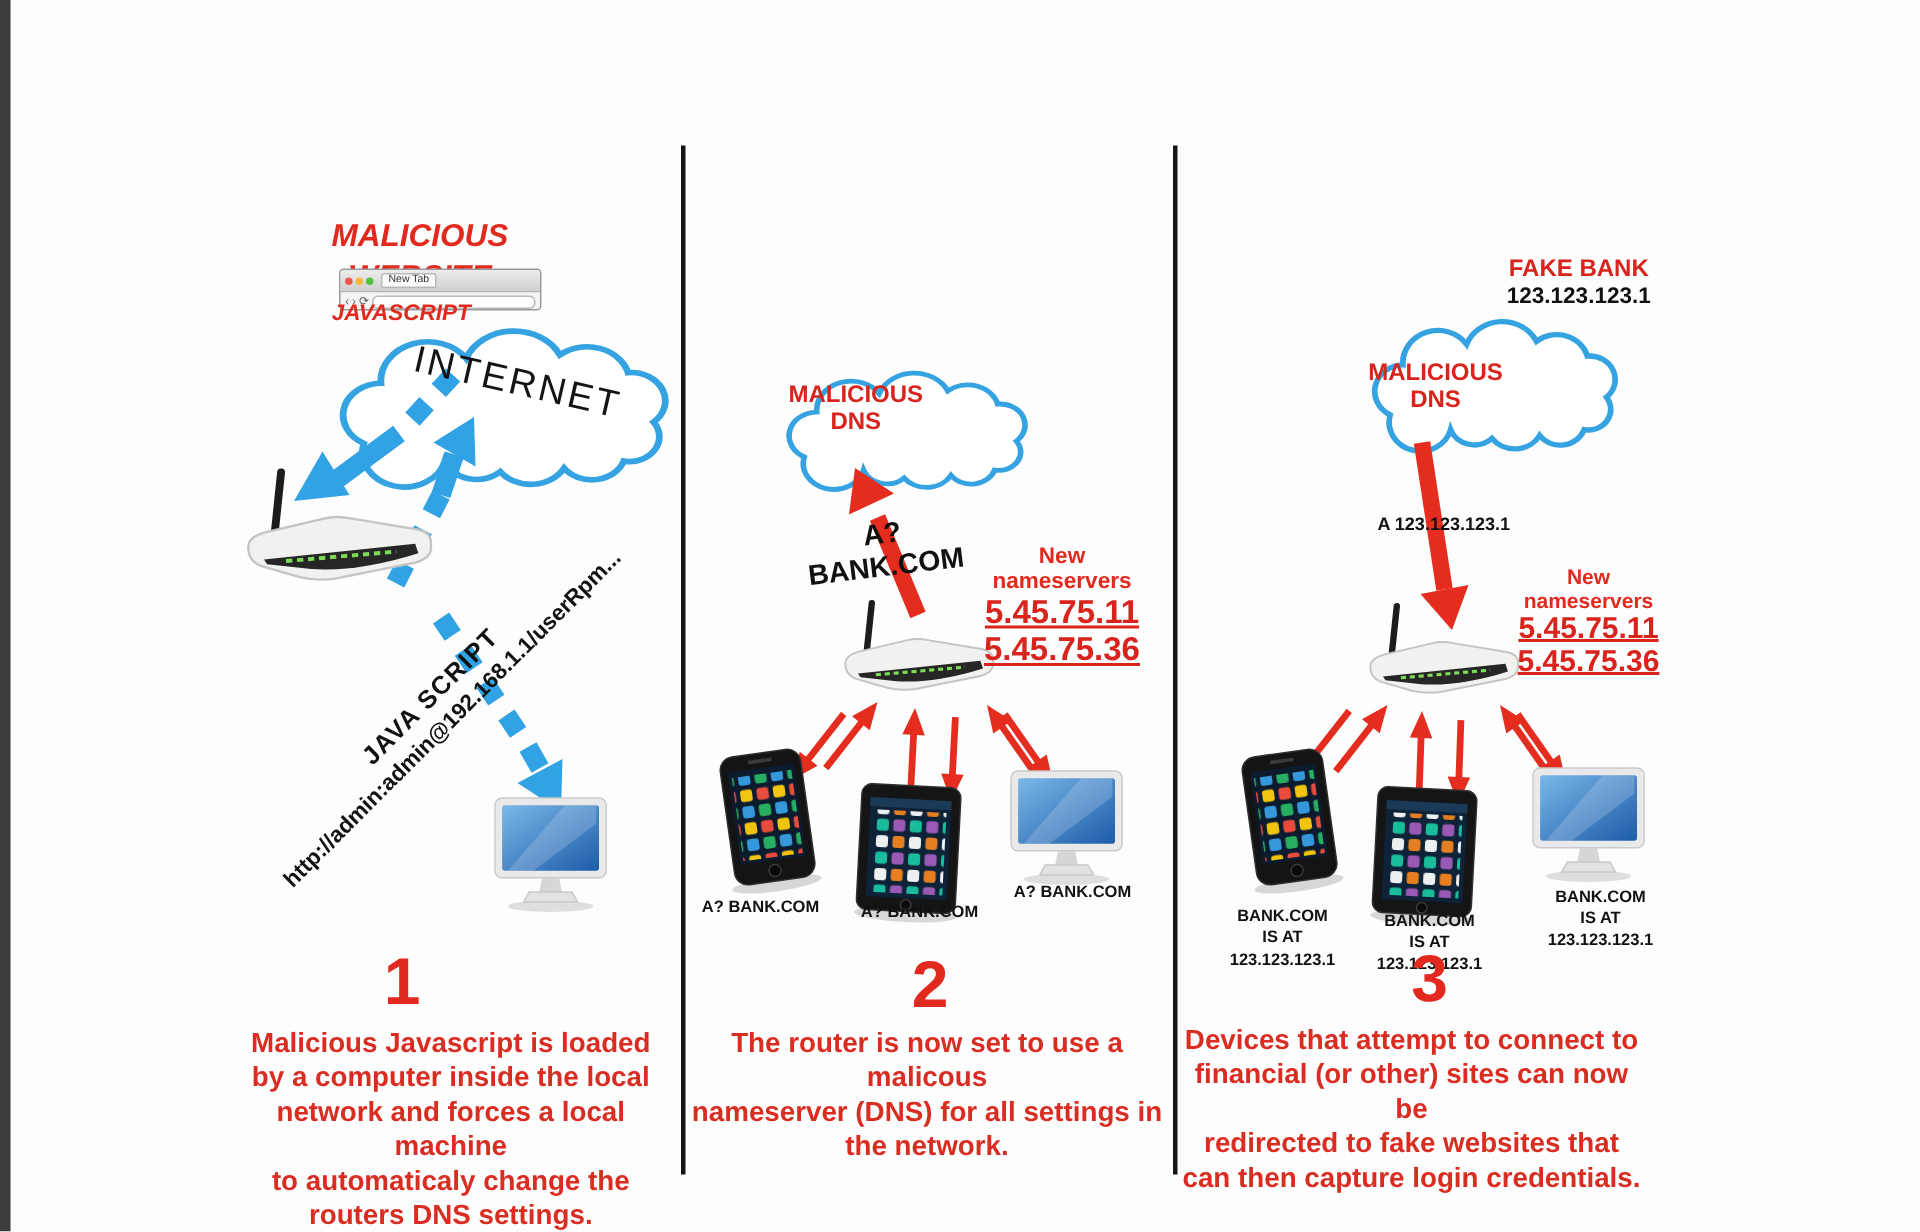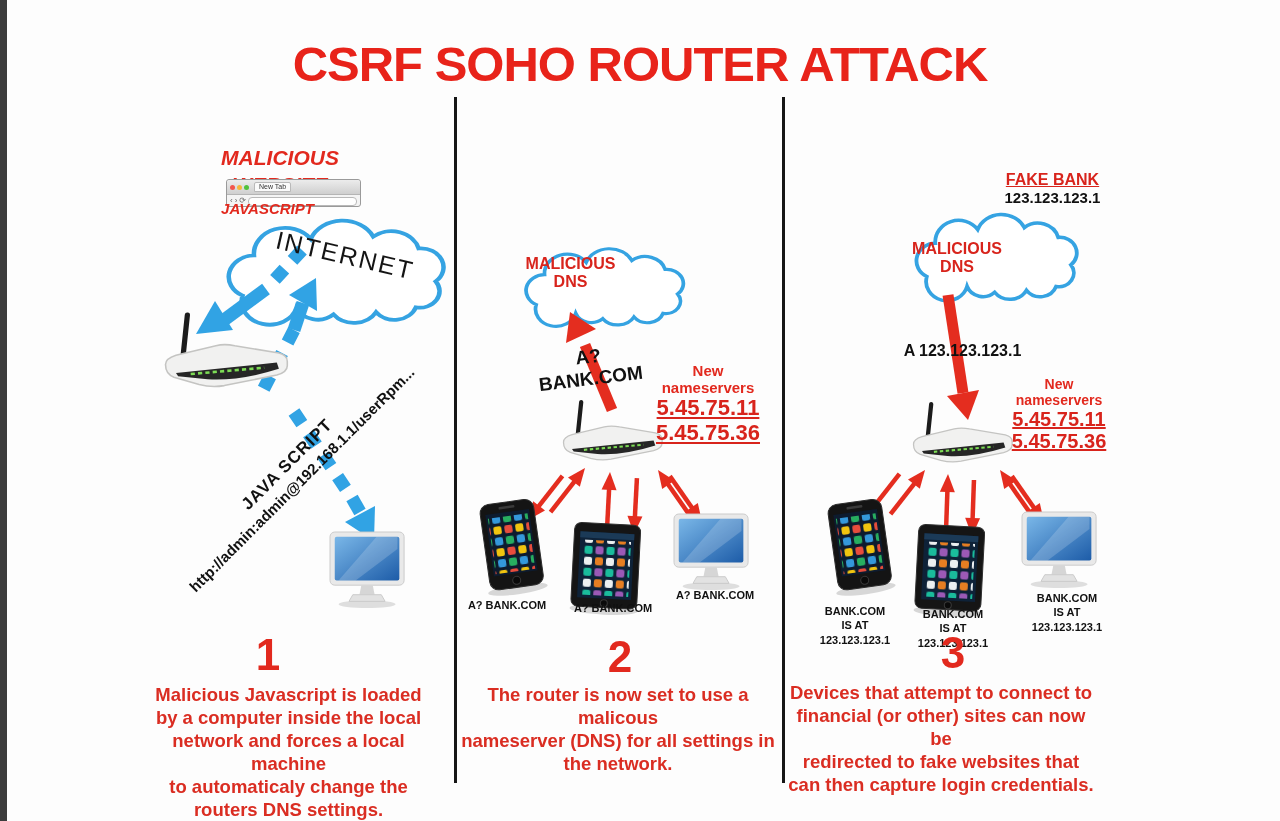--- a/index.html
+++ b/index.html
@@ -20,21 +20,21 @@
   .jsurl .l2{font-size:15px;font-weight:bold;}
   .stepnum{font-size:44px;font-weight:bold;color:#e2291e;text-align:center;width:44px;}
   .desc{font-size:18.5px;font-weight:bold;color:#da2d22;line-height:1.24;}
   .cloud-label{font-size:16px;font-weight:bold;color:#d8241c;line-height:1.15;}
   .query{font-size:19px;font-weight:bold;color:#111;}
   .ns-head{font-size:15px;font-weight:bold;color:#e2291e;}
   .ns-num{font-size:22px;font-weight:bold;color:#d8241c;line-height:1.12;text-decoration:underline;}
   .dev-label{font-size:11px;font-weight:bold;color:#111;line-height:1.3;}
   .fake-bank{font-size:16px;font-weight:bold;color:#d8241c;}
   .fake-ip{font-size:15px;font-weight:bold;color:#111;}
-  .answer{font-size:16px;font-weight:bold;color:#111;}
+  .answer{font-size:12px;font-weight:bold;color:#111;}
   
   .browser{left:226px;top:179px;width:135px;height:28px;border:1px solid #9a9a9a;border-radius:3px;background:#f4f4f4;box-sizing:border-box;}
   .btop{display:flex;align-items:center;height:14px;background:linear-gradient(#ececec,#cfcfcf);border-bottom:1px solid #b5b5b5;border-radius:3px 3px 0 0;padding:0 3px;gap:2px;}
   .dot{width:5px;height:5px;border-radius:50%;}
   .dot.r{background:#f2564d;} .dot.y{background:#f6b73c;} .dot.g{background:#51c23d;}
   .tab{background:#fafafa;border:1px solid #b9b9b9;border-radius:2px 2px 0 0;font-size:7px;line-height:8px;padding:0 4px;color:#333;margin-left:3px;flex:0 0 auto;}
   .bbot{display:flex;align-items:center;height:12px;padding:0 3px;gap:2px;}
   .navg{font-size:8px;line-height:8px;color:#666;}
   .addr{flex:1;height:7px;background:#fff;border:1px solid #b9b9b9;border-radius:4px;}
 </style>
@@ -160,21 +160,20 @@
       <use href="#rarrow" transform="translate(1000,470) rotate(-35)"></use>
       <use href="#rarrow" transform="translate(1044,522) rotate(145)"></use>
     </g>
 
     <use href="#iphone" transform="translate(826,506) rotate(-8)"></use>
     <use href="#ipad" transform="translate(918,524) rotate(3)"></use>
     <use href="#monitor" transform="translate(1022,512) scale(0.95)"></use>
   </svg>
 
   <div class="abs edge-bar"></div>
-  <div class="abs title">CSRF SOHO ROUTER ATTACK</div>
   <div class="abs divider" style="left:454px;"></div>
   <div class="abs divider" style="left:782px;"></div>
 
   <div>
     <div class="abs mal-web red center pre">MALICIOUS
 WEBSITE</div>
 
     <div class="abs browser">
       <div class="btop">
         <span class="dot r"></span>
@@ -192,21 +191,21 @@
 
     <div class="abs js-head red center">JAVASCRIPT</div>
     <div class="abs internet center">INTERNET</div>
 
     <div class="abs jsurl">
       <div class="l1">JAVA SCRIPT</div>
       <div class="l2">http://admin:admin@192.168.1.1/userRpm...</div>
     </div>
 
     <div class="abs stepnum" style="left:246px;top:630px;">1</div>
-    <div class="abs desc center pre" style="left:136px;top:684px;width:305px;">Malicious Javascript is loaded
+    <div class="abs desc center pre" style="left:148px;top:684px;width:305px;">Malicious Javascript is loaded
 by a computer inside the local
 network and forces a local machine
 to automaticaly change the
 routers DNS settings.</div>
   </div>
 
   <div>
     <div class="abs cloud-label center pre" style="left:508px;top:255px;width:125px;">MALICIOUS
 DNS</div>
     <div class="abs query center" style="left:532px;top:346px;width:115px;transform:rotate(-7deg);">A? BANK.COM</div>
@@ -221,21 +220,21 @@
     <div class="abs dev-label center pre" style="left:558px;top:601px;width:110px;">A? BANK.COM</div>
     <div class="abs dev-label center pre" style="left:660px;top:588px;width:110px;">A? BANK.COM</div>
 
     <div class="abs stepnum" style="left:598px;top:632px;">2</div>
     <div class="abs desc center pre" style="left:457px;top:684px;width:322px;">The router is now set to use a malicous
 nameserver (DNS) for all settings in
 the network.</div>
   </div>
 
   <div>
-    <div class="abs fake-bank center" style="left:1000px;top:171px;width:105px;text-decoration:underline;">FAKE BANK</div>
+    <div class="abs fake-bank center" style="left:1000px;top:171px;width:105px;">FAKE BANK</div>
     <div class="abs fake-ip center" style="left:1000px;top:189px;width:105px;">123.123.123.1</div>
 
     <div class="abs cloud-label center pre" style="left:893px;top:240px;width:128px;">MALICIOUS
 DNS</div>
     <div class="abs answer center" style="left:895px;top:342px;width:135px;">A 123.123.123.1</div>
 
     <div class="abs center" style="left:1005px;top:376px;width:108px;">
       <div class="ns-head" style="font-size:14px;">New nameservers</div>
       <div class="ns-num" style="font-size:20px;">5.45.75.11</div>
       <div class="ns-num" style="font-size:20px;">5.45.75.36</div>

